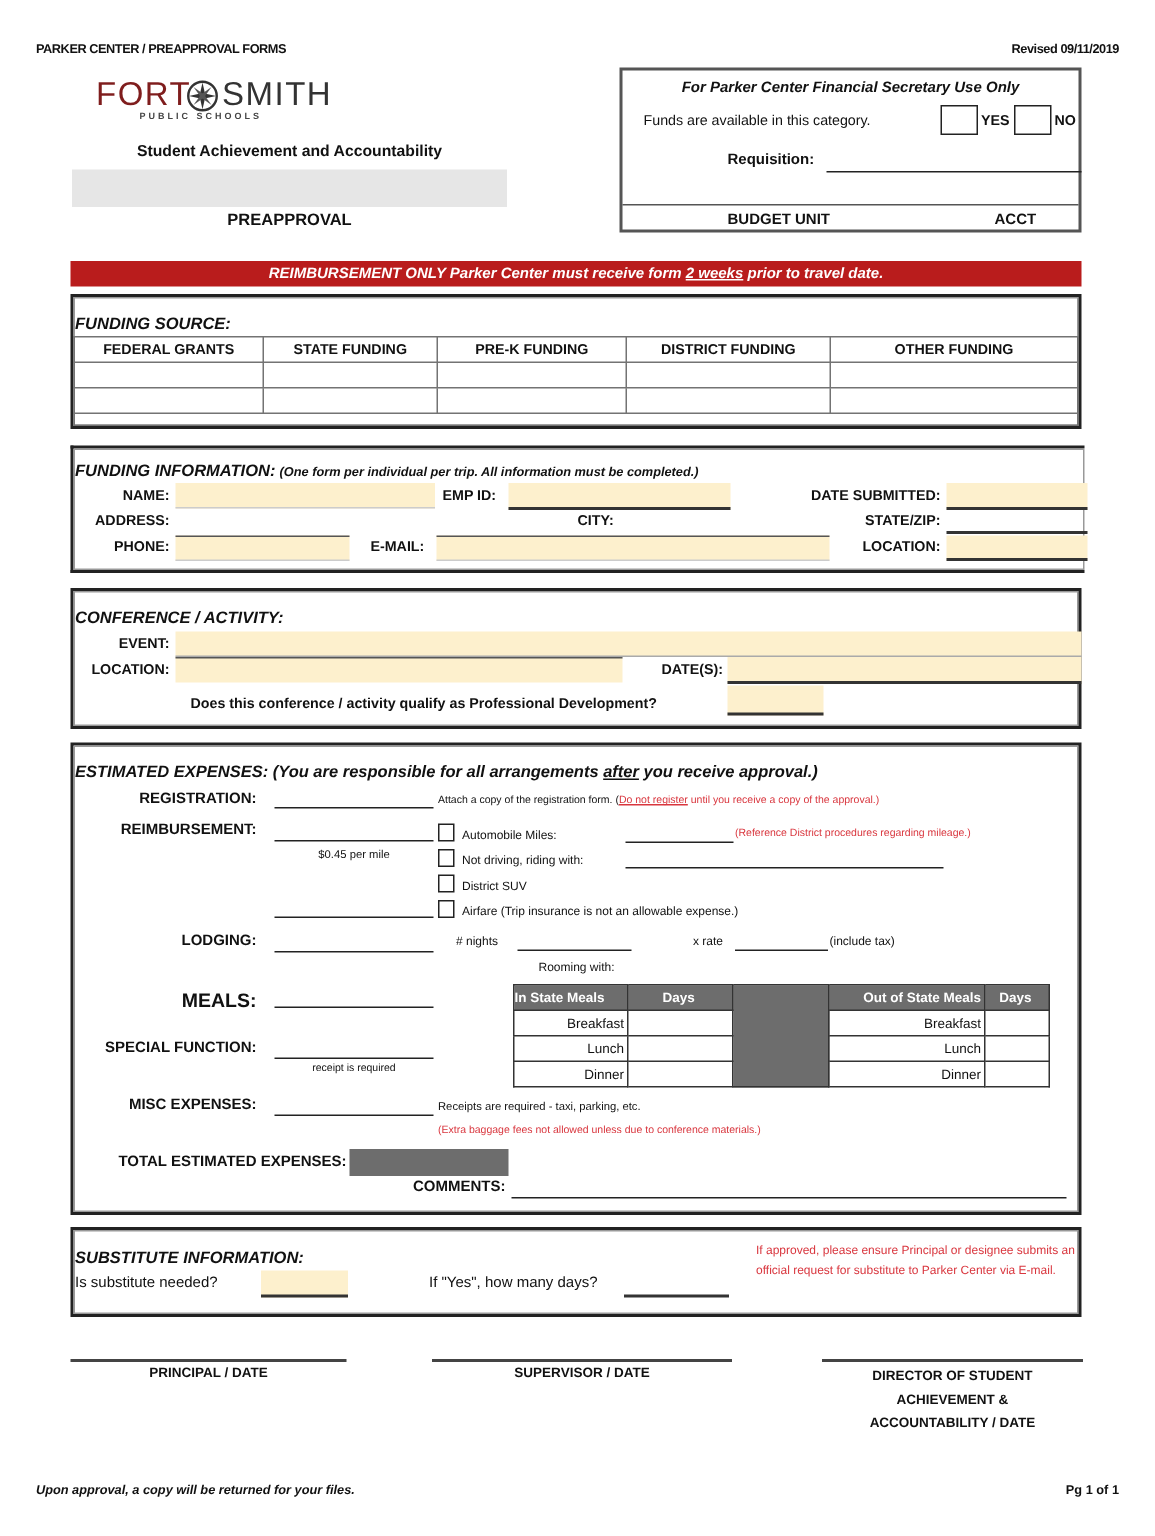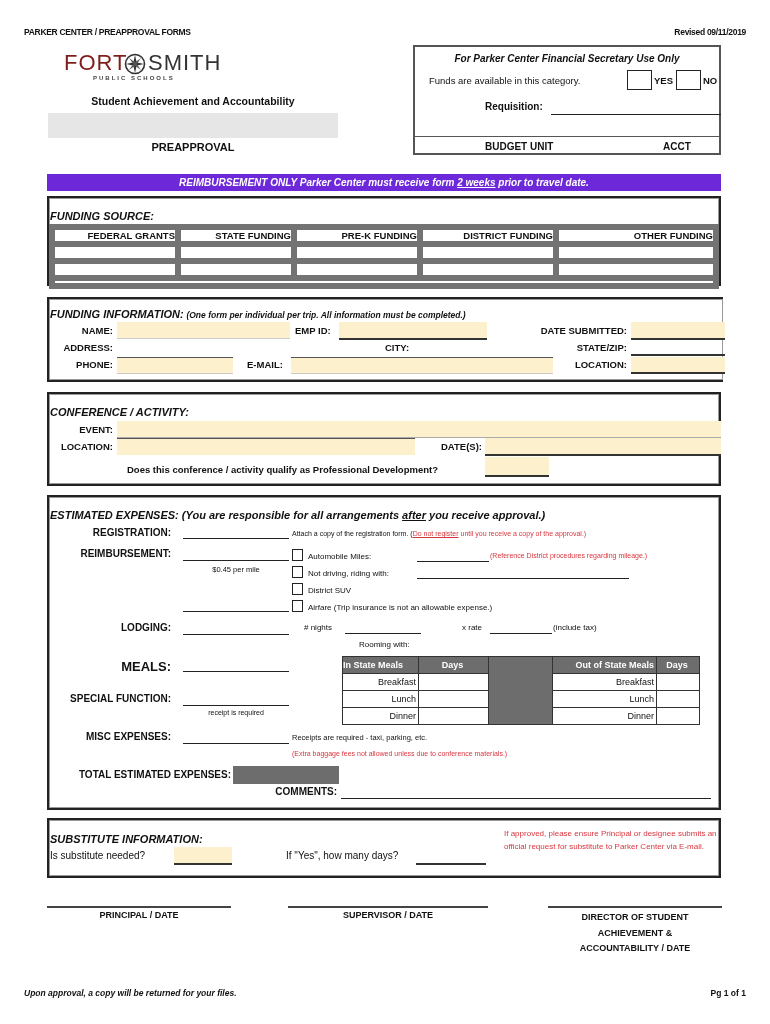--- a/index.html
+++ b/index.html
@@ -12,21 +12,21 @@
   .r { text-align: right; }
   .cond { letter-spacing: -0.3px; }
   .fill { background: #fdf0cd; }
   .uline { border-bottom: 1px solid #222; }
   .uline2 { border-bottom: 2px solid #333; }
   .section { position: absolute; border: 2px solid #222; box-shadow: 0 0 0 1px #999 inset; }
   .red { color: #d9363e; }
   .chk { position: absolute; width: 11px; height: 12px; border: 1px solid #222; background: #fff; }
   .gray { background: #6d6d6d; }
   table.funding { border-collapse: collapse; position: absolute; }
-  table.funding td, table.funding th { border: 6px solid #737373; font-size: 9.5px; font-weight: bold; height: 17px; text-align: right; }
+  table.funding td, table.funding th { border: 1px solid #737373; font-size: 9.5px; font-weight: bold; height: 17px; }
   table.meals { border-collapse: collapse; position: absolute; }
   table.meals td { border: 1px solid #333; height: 17px; font-size: 9px; padding-right: 2px; }
   table.meals td.hd { background: #6d6d6d; color: #fff; font-weight: bold; }
 </style>
 </head>
 <body>
 
 <div class="abs b cond" style="left:24px;top:27px;font-size:8.5px;">PARKER CENTER / PREAPPROVAL FORMS</div>
 <div class="abs b cond" style="right:24px;top:27px;font-size:8.5px;">Revised 09/11/2019</div>
 
@@ -54,21 +54,21 @@
   <div class="abs b" style="left:239px;top:28px;font-size:9.5px;">YES</div>
   <div class="abs" style="left:261px;top:23px;width:25px;height:20px;border:1px solid #222;"></div>
   <div class="abs b" style="left:288px;top:28px;font-size:9.5px;">NO</div>
   <div class="abs b" style="left:70px;top:54px;font-size:10px;">Requisition:</div>
   <div class="abs uline" style="left:136px;top:67px;width:170px;height:1px;"></div>
   <div class="abs" style="left:0;right:0;top:89px;border-top:1px solid #555;"></div>
   <div class="abs b" style="left:70px;top:94px;font-size:10px;">BUDGET UNIT</div>
   <div class="abs b" style="left:248px;top:94px;font-size:10px;">ACCT</div>
 </div>
 
-<div class="abs c i b" style="left:47px;top:174px;width:674px;height:17px;background:#6d28d9;color:#fff;font-size:10px;line-height:17px;">
+<div class="abs c i b" style="left:47px;top:174px;width:674px;height:17px;background:#b91c1c;color:#fff;font-size:10px;line-height:17px;">
   <span>REIMBURSEMENT ONLY   Parker Center must receive form </span><span style="text-decoration:underline;">2 weeks</span><span> prior to travel date.</span>
 </div>
 
 <div class="section" style="left:47px;top:196px;width:674px;height:90px;">
   <div class="abs i b" style="left:1px;top:12px;font-size:11px;">FUNDING SOURCE:</div>
   <table class="funding" style="left:0;top:26px;width:670px;">
     <tbody>
         <tr>
       <th style="width:126px;">FEDERAL GRANTS</th>
       <th style="width:116px;">STATE FUNDING</th>

